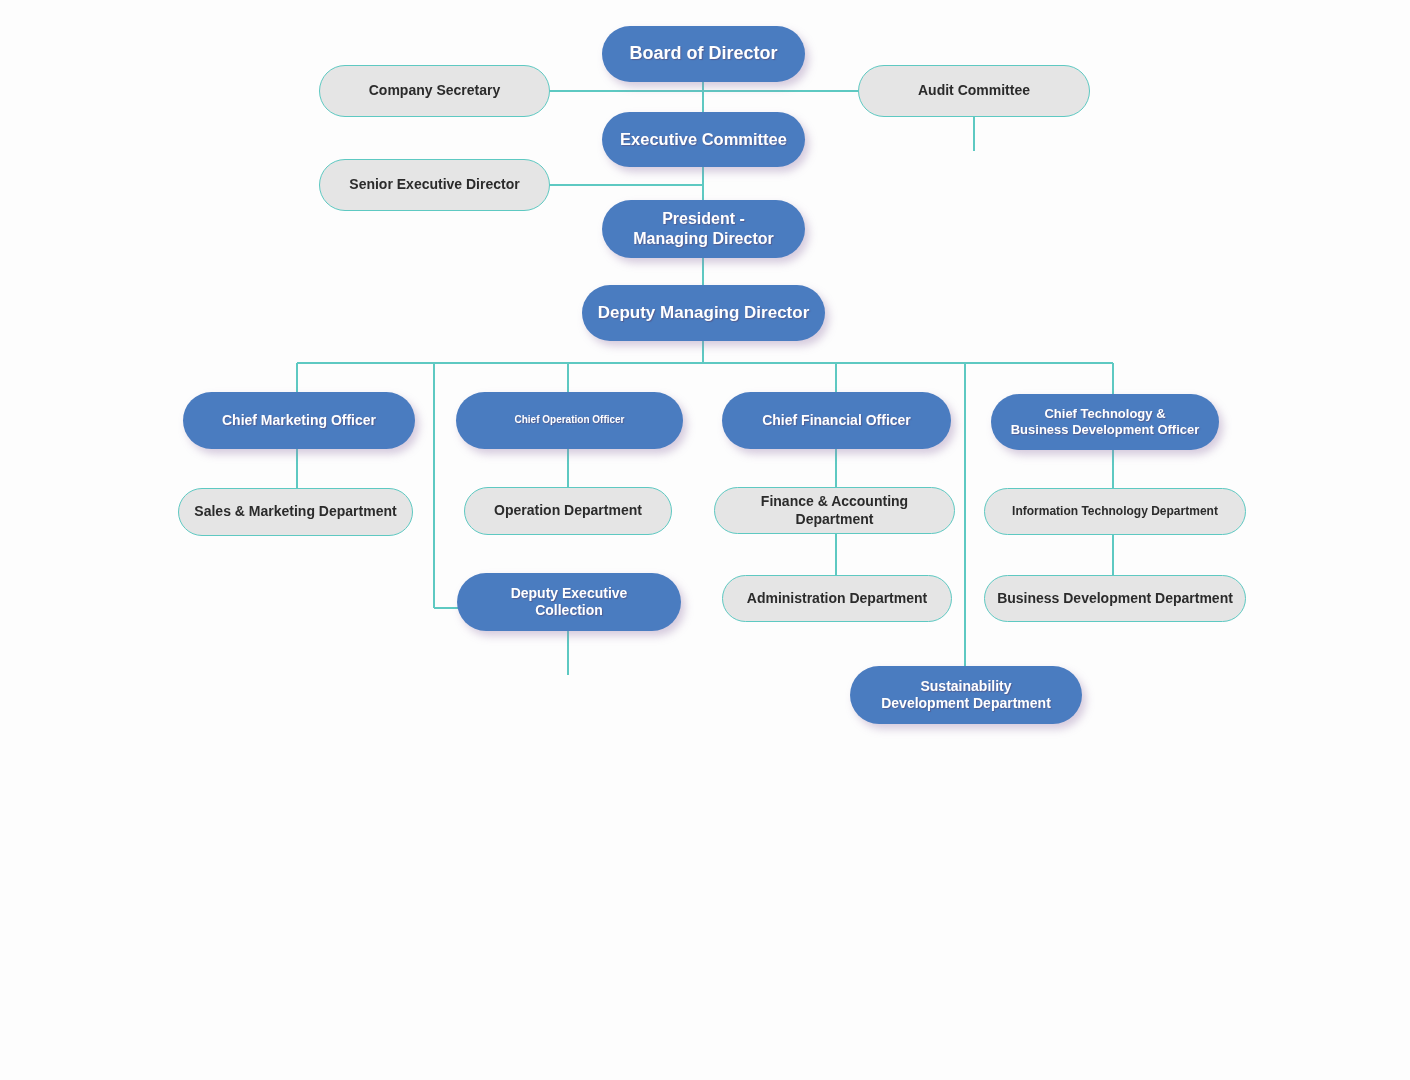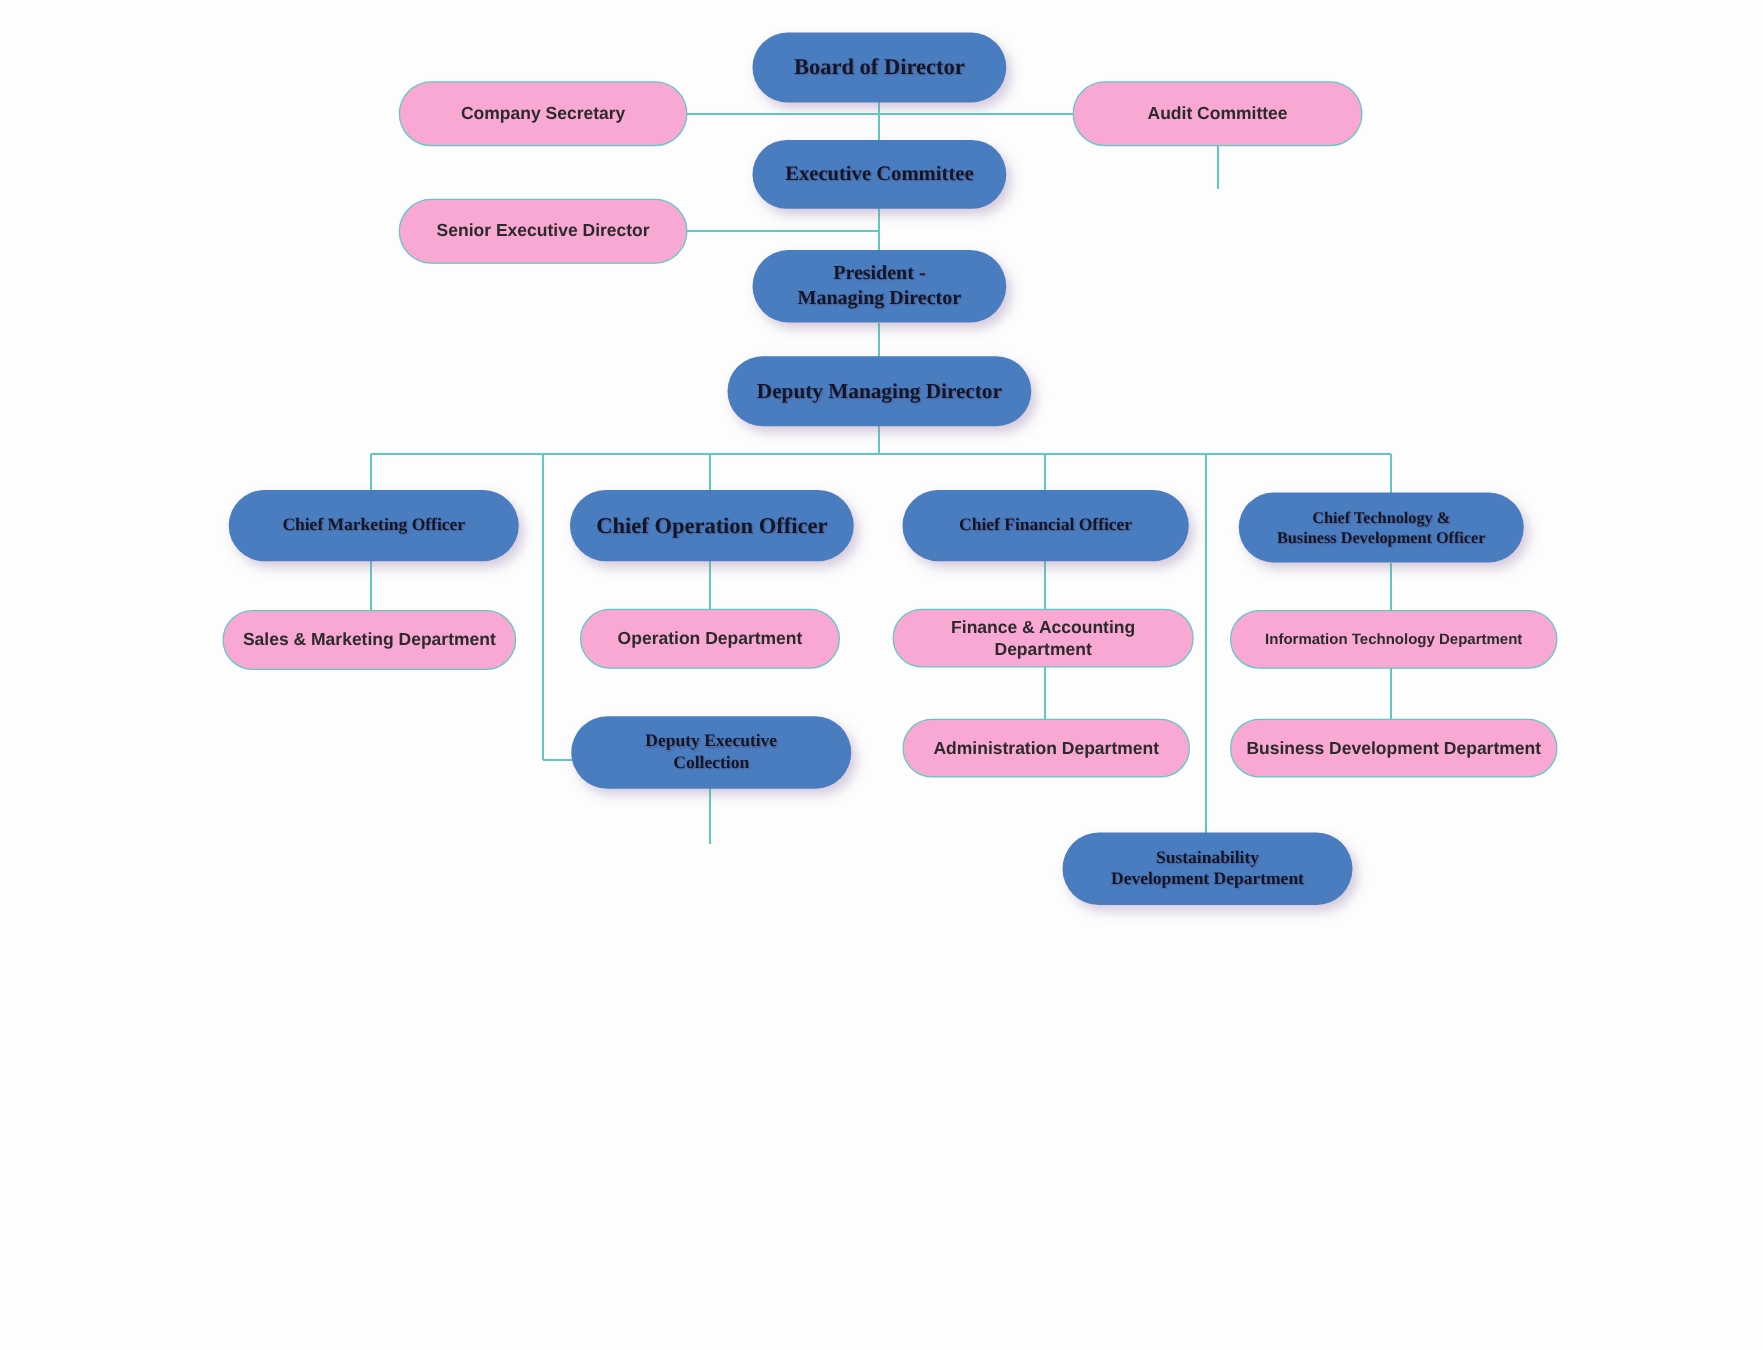--- a/index.html
+++ b/index.html
@@ -40,29 +40,28 @@
   }
   .node .lbl {
     display: block;
     white-space: pre-line;
     padding: 0 10px;
   }
   
   .filled {
     background: #4a7cc0;
     border-radius: 44px;
-    color: #0f172a;
+    color: #ffffff;
     font-weight: bold;
     text-shadow: 1px 1px 1px rgba(90,70,110,0.55);
     box-shadow: 4px 5px 9px rgba(150,120,170,0.38);
-    font-family: Liberation Serif, serif;
   }
   
   .outlined {
-    background: #f9a8d4;
+    background: #e5e5e5;
     border: 1.4px solid #5ec9c2;
     border-radius: 44px;
     color: #2b2b2b;
     font-weight: bold;
     justify-content: center;
   }
 </style>
 </head>
 <body>
 
@@ -136,21 +135,21 @@
   </div>
 
   <div class="node filled" style="left:582px; top:285px; width:243px; height:56px; font-size:17px;">
     <span class="lbl">Deputy Managing Director</span>
   </div>
 
   <div class="node filled" style="left:183px; top:392px; width:232px; height:57px; font-size:14px;">
     <span class="lbl">Chief Marketing Officer</span>
   </div>
 
-  <div class="node filled" style="left:456px; top:392px; width:227px; height:57px; font-size:18px;">
+  <div class="node filled" style="left:456px; top:392px; width:227px; height:57px; font-size:10px;">
     <span class="lbl">Chief Operation Officer</span>
   </div>
 
   <div class="node filled" style="left:722px; top:392px; width:229px; height:57px; font-size:14px;">
     <span class="lbl">Chief Financial Officer</span>
   </div>
 
   <div class="node filled" style="left:991px; top:394px; width:228px; height:56px; font-size:13px;">
     <span class="lbl">Chief Technology &amp;
 Business Development Officer</span>

